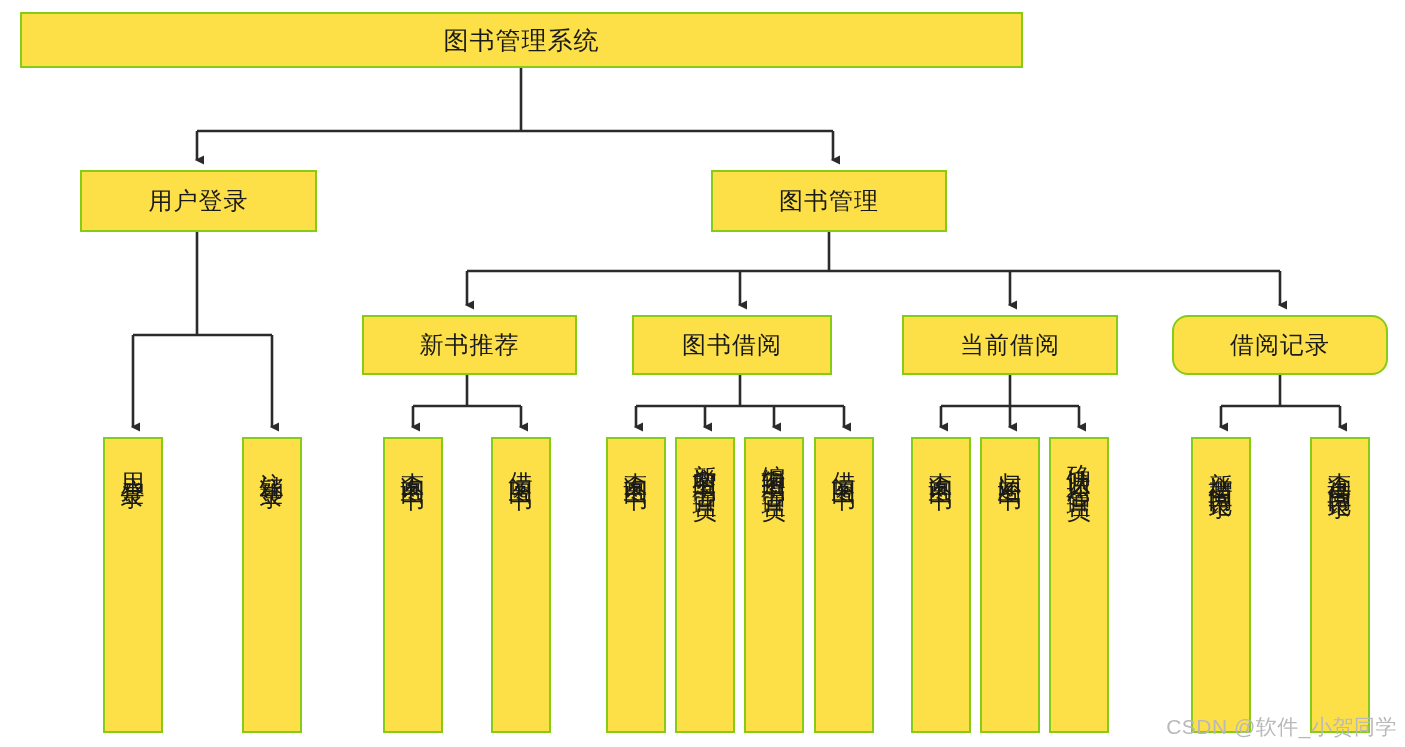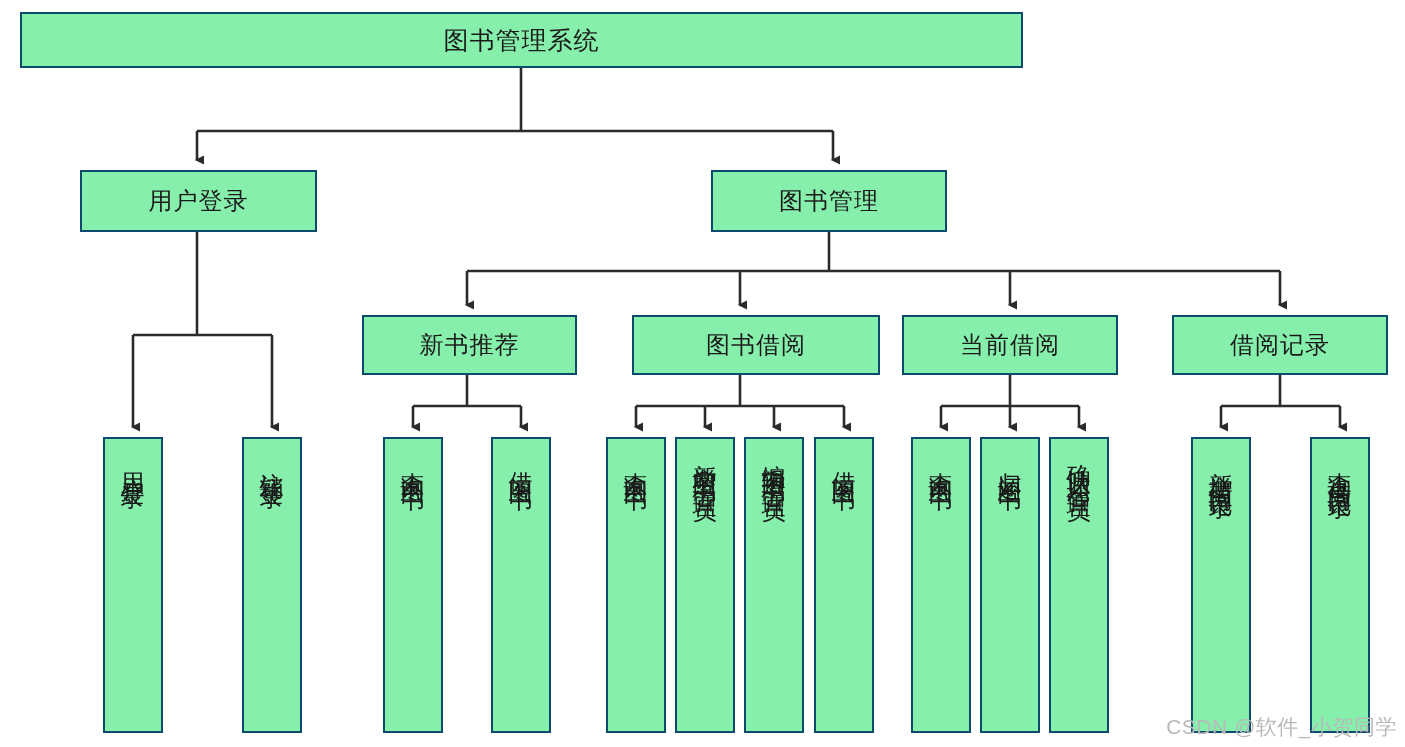--- a/index.html
+++ b/index.html
@@ -20,22 +20,22 @@
   svg#edges {
     position: absolute;
     left: 0;
     top: 0;
     width: 1405px;
     height: 747px;
   }
   .node {
     position: absolute;
     box-sizing: border-box;
-    background: #86efac;
-    border: 2px solid #0c4a6e;
+    background: #fde047;
+    border: 2px solid #84cc16;
     display: flex;
     align-items: center;
     justify-content: center;
     z-index: 2;
   }
   .node-h .label {
     font-size: 24px;
     color: #1a1a1a;
     letter-spacing: 1px;
     line-height: 1;
@@ -131,29 +131,29 @@
   </div>
 
   <div class="node node-h" style="left:362px; top:315px; width:215px; height:60px;">
     <span class="label">新书推荐</span>
   </div>
 
   <div class="node node-h" style="left:711px; top:170px; width:236px; height:62px;">
     <span class="label">图书管理</span>
   </div>
 
-  <div class="node node-h" style="left:632px; top:315px; width:248px; height:60px;">
+  <div class="node node-h" style="left:632px; top:315px; width:200px; height:60px;">
     <span class="label">图书借阅</span>
   </div>
 
   <div class="node node-h" style="left:902px; top:315px; width:216px; height:60px;">
     <span class="label">当前借阅</span>
   </div>
 
-  <div class="node node-h" style="left:1172px; top:315px; width:216px; height:60px;">
+  <div class="node node-h" style="left:1172px; top:315px; width:216px; height:60px;border-radius:16px;">
     <span class="label">借阅记录</span>
   </div>
 
   <div class="node node-v" style="left:103px; top:437px; width:60px; height:296px;">
     <span class="label">用户登录</span>
   </div>
 
   <div class="node node-v" style="left:242px; top:437px; width:60px; height:296px;">
     <span class="label">注销登录</span>
   </div>

